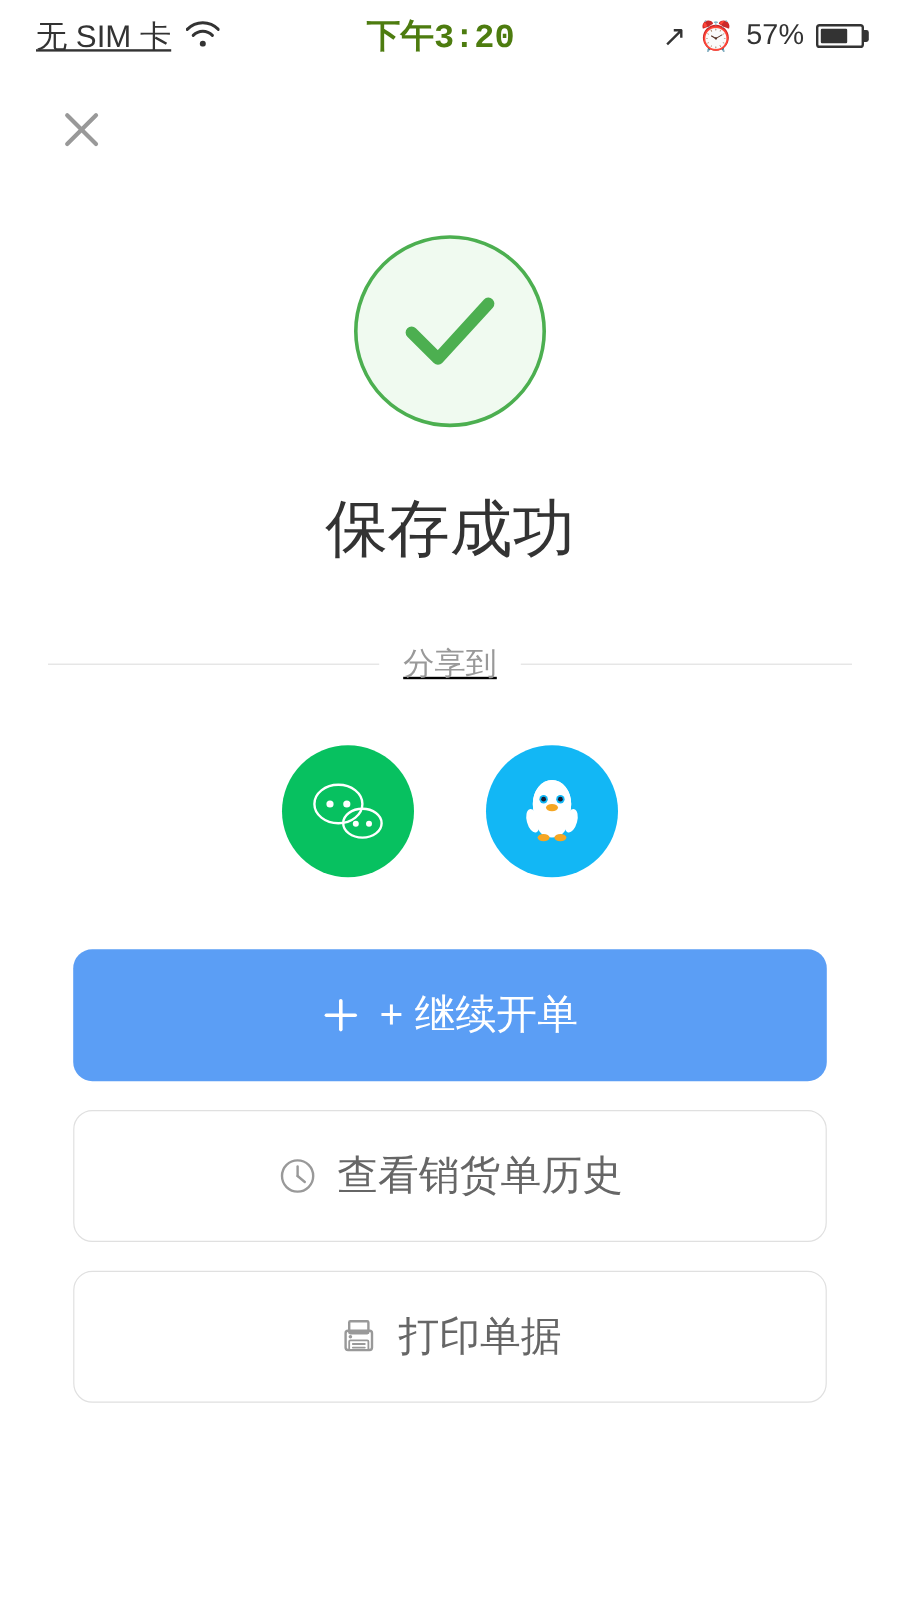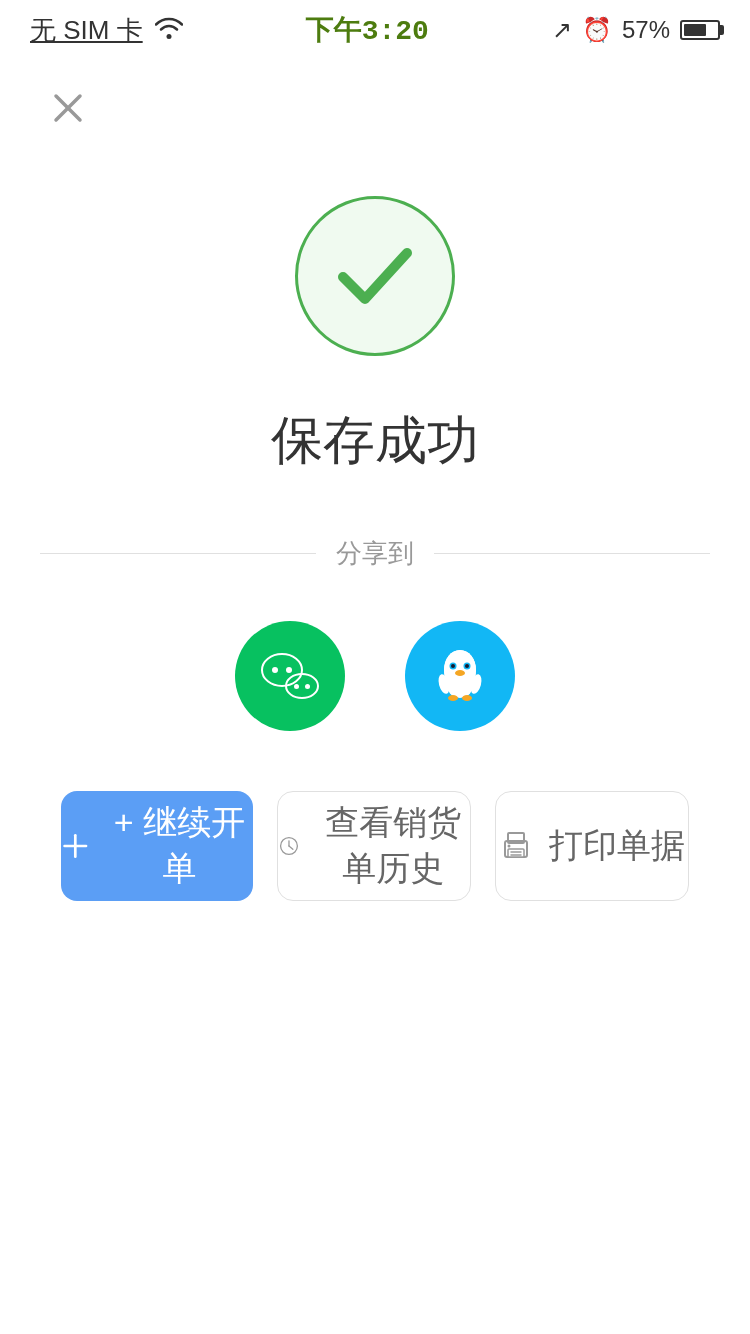--- a/index.html
+++ b/index.html
@@ -121,20 +121,21 @@
       color: #333;
       font-weight: 400;
       margin-bottom: 60px;
     }
 
     
     .share-section {
       width: 100%;
       padding: 0 40px;
       margin-bottom: 60px;
+      text-decoration: underline;
     }
 
     .share-divider {
       display: flex;
       align-items: center;
       gap: 20px;
       margin-bottom: 50px;
     }
     .share-divider::before,
     .share-divider::after {
@@ -168,20 +169,21 @@
     }
     .qq-btn {
       background: #12B7F5;
     }
 
     
     .action-buttons {
       width: 100%;
       padding: 0 61px;
       display: flex;
+      flex-direction: column;
       gap: 24px;
     }
 
     .btn-primary {
       width: 100%;
       height: 110px;
       background: #5B9EF5;
       border: none;
       border-radius: 16px;
       display: flex;

